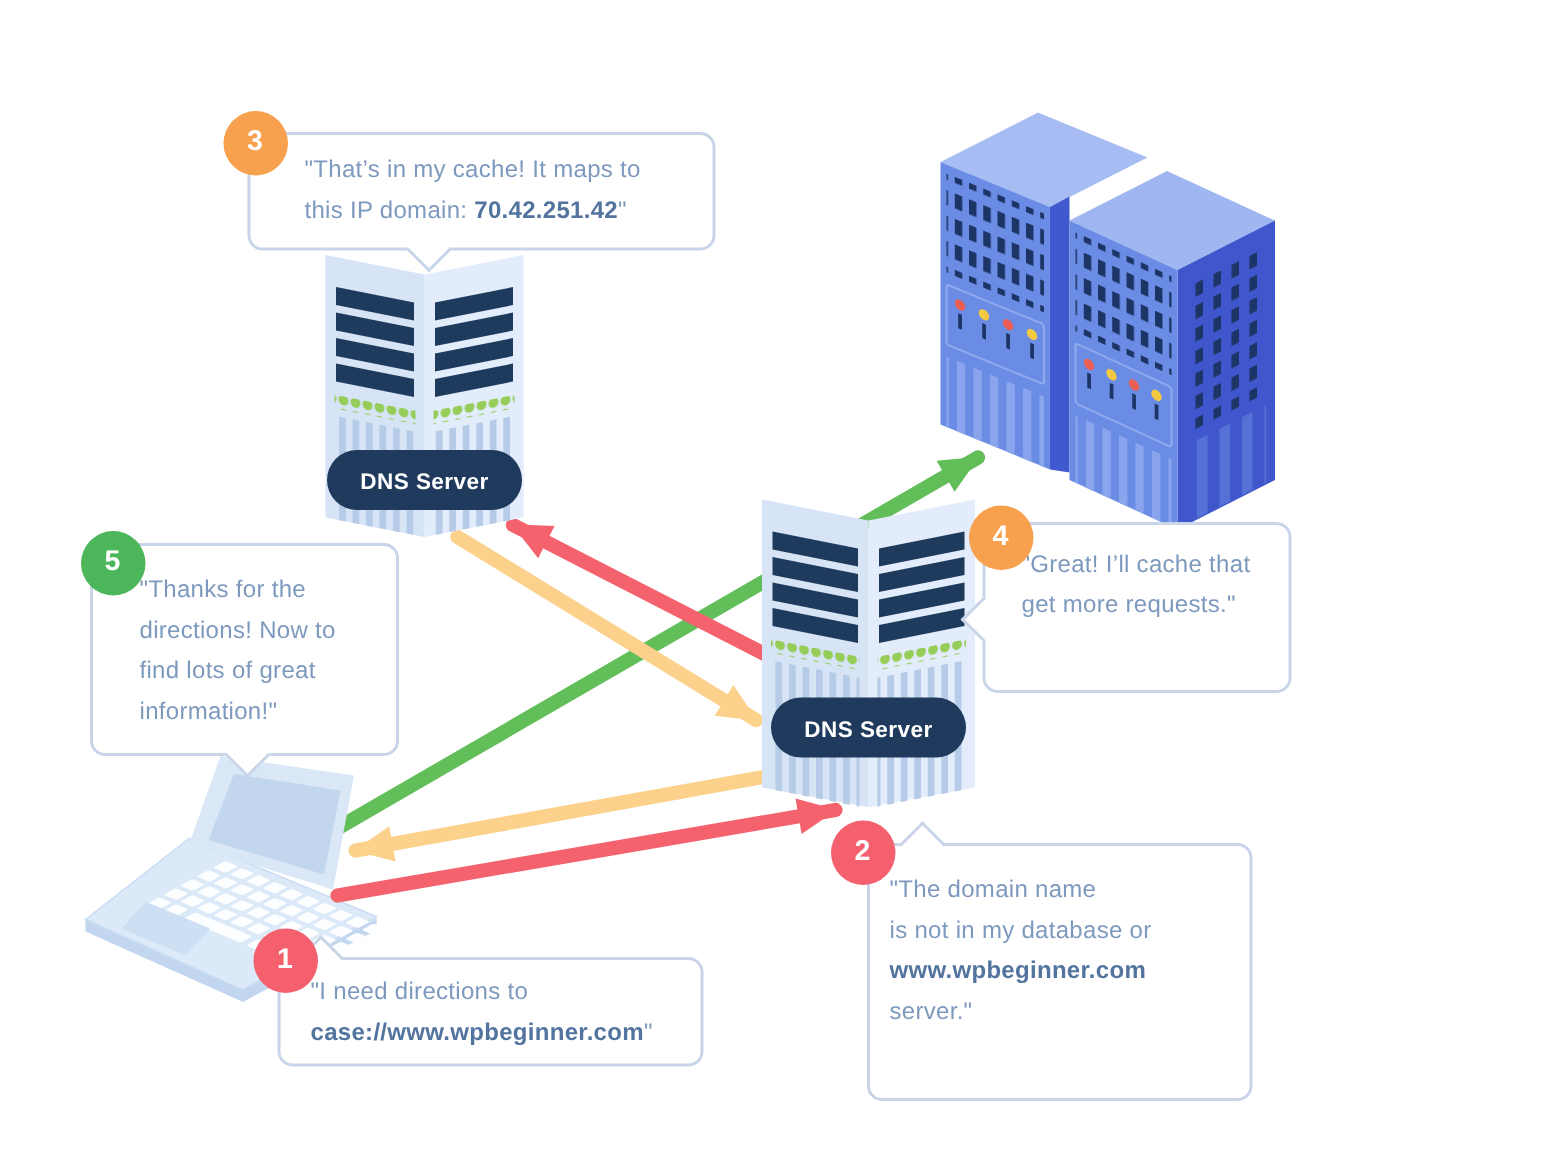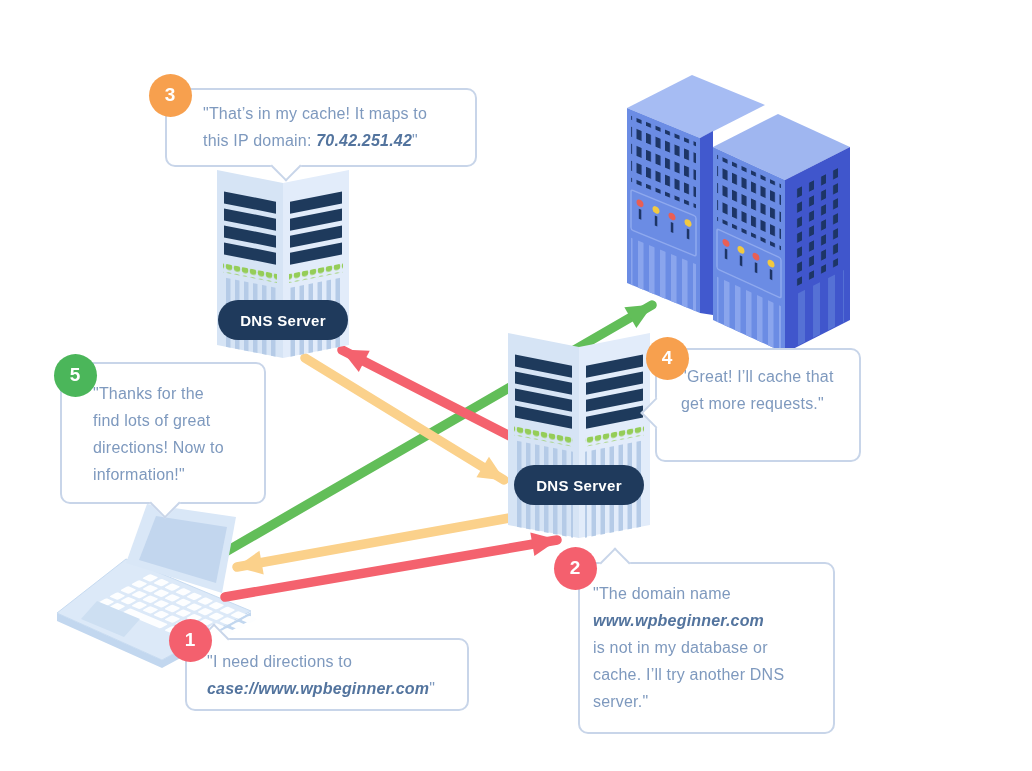--- a/index.html
+++ b/index.html
@@ -6,21 +6,21 @@
   .stage{position:relative;width:1032px;height:771px;background:#ffffff;overflow:hidden;
          font-family:"Liberation Sans",sans-serif;}
   svg.layer{position:absolute;left:0;top:0;}
   
   .arrow{fill:none;stroke-width:9.5;stroke-linecap:round;}
   .stroke-red{stroke:#F4626E;} .stroke-yellow{stroke:#FBD18B;} .stroke-green{stroke:#62BE59;}
   .fill-red{fill:#F4626E;} .fill-yellow{fill:#FBD18B;} .fill-green{fill:#62BE59;}
   
   .bubble{position:absolute;background:#fff;border:2px solid #C8D5E9;border-radius:10px;
           color:#7E99BE;font-size:16px;line-height:27px;letter-spacing:.2px;z-index:10;box-sizing:border-box;}
-  .bubble .bold{font-weight:bold;color:#53749E;font-style:italic;}
+  .bubble .bold{font-weight:bold;color:#53749E;}
   .tail{position:absolute;width:20px;height:20px;background:#fff;transform:rotate(45deg);}
   .tail.down{bottom:-12px;border-right:2px solid #C8D5E9;border-bottom:2px solid #C8D5E9;}
   .tail.up{top:-12px;border-left:2px solid #C8D5E9;border-top:2px solid #C8D5E9;}
   .tail.left{left:-12px;border-left:2px solid #C8D5E9;border-bottom:2px solid #C8D5E9;}
   .badge{position:absolute;width:43px;height:43px;border-radius:50%;color:#fff;font-weight:bold;
          font-size:19px;display:flex;align-items:center;justify-content:center;z-index:12;}
   .pill-text{fill:#ffffff;font-weight:bold;font-size:15px;letter-spacing:.3px;text-anchor:middle;
              font-family:"Liberation Sans",sans-serif;}
 </style>
 </head>
@@ -219,22 +219,22 @@
     <div>
         <div><span>"That’s in my cache! It maps to</span></div>
         <div><span>this IP domain: </span><span class="bold">70.42.251.42</span><span>"</span></div>
       </div>
     <div class="tail down" style="left:108px;"></div>
   </div>
 
   <div class="bubble" style="left:60px;top:362px;width:206px;height:142px;padding:16px 14px 0 31px;">
     <div>
         <div><span>"Thanks for the</span></div>
+        <div><span>directions! Now to</span></div>
         <div><span>find lots of great</span></div>
-        <div><span>directions! Now to</span></div>
         <div><span>information!"</span></div>
       </div>
     <div class="tail down" style="left:92px;"></div>
   </div>
 
   <div class="bubble" style="left:655px;top:348px;width:206px;height:114px;padding:13px 10px 0 24px;">
     <div>
         <div><span>"Great! I’ll cache that</span></div>
         <div><span>get more requests."</span></div>
       </div>
@@ -245,23 +245,22 @@
     <div>
         <div><span>"I need directions to</span></div>
         <div><span class="bold">case://www.wpbeginner.com</span><span>"</span></div>
       </div>
     <div class="tail up" style="left:16px;"></div>
   </div>
 
   <div class="bubble" style="left:578px;top:562px;width:257px;height:172px;padding:16px 10px 0 13px;">
     <div>
         <div><span>"The domain name</span></div>
+        <div><span>is not in my database or</span></div>
         <div><span class="bold">www.wpbeginner.com</span></div>
-        <div><span>is not in my database or</span></div>
-        <div><span>cache. I’ll try another DNS</span></div>
         <div><span>server."</span></div>
       </div>
     <div class="tail up" style="left:24px;"></div>
   </div>
 
   <div class="badge" style="left: 148.5px; top: 73.5px; background: rgb(247, 160, 78);">3</div>
   <div class="badge" style="left: 53.5px; top: 353.5px; background: rgb(75, 182, 90);">5</div>
   <div class="badge" style="left: 645.5px; top: 336.5px; background: rgb(247, 160, 78);">4</div>
   <div class="badge" style="left: 168.5px; top: 618.5px; background: rgb(244, 96, 110);">1</div>
   <div class="badge" style="left: 553.5px; top: 546.5px; background: rgb(244, 96, 110);">2</div>

